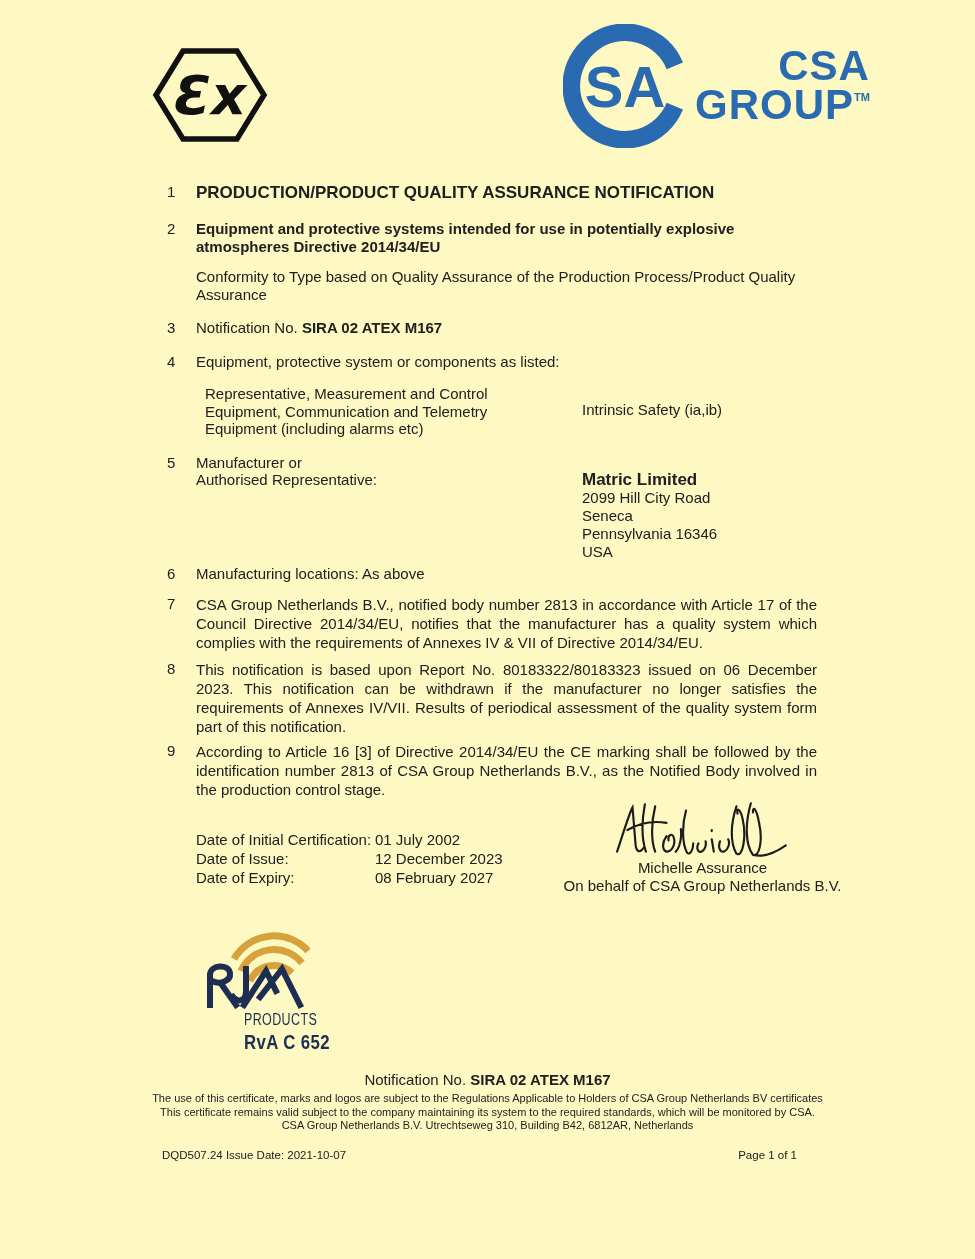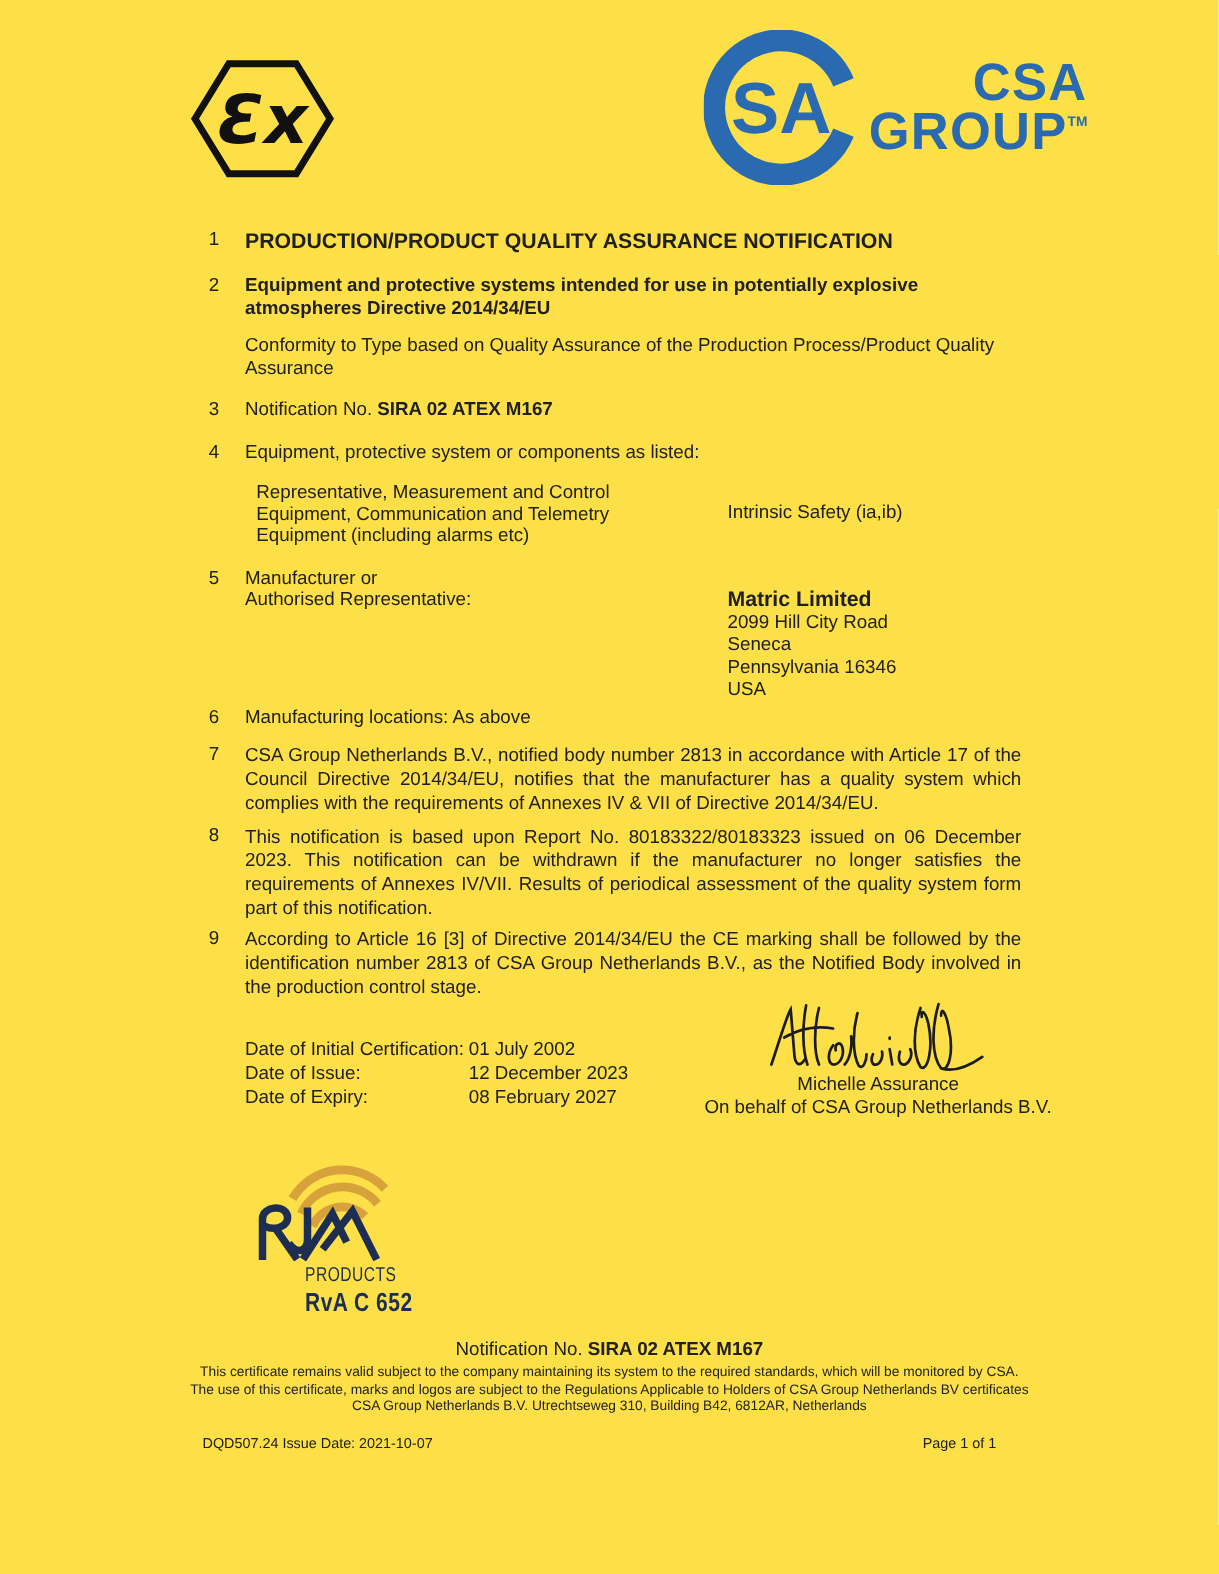--- a/index.html
+++ b/index.html
@@ -3,21 +3,21 @@
 <meta charset="utf-8">
 <style>
   :root{
     --csa-blue:#2a6ab0;
     --rva-navy:#1e2d52;
     --rva-gold:#d7a13b;
     --ink:#202020;
   }
   html,body{margin:0;padding:0;background:#fff;}
   .page{
-    position:relative;width:975px;height:1259px;background:#fde047;
+    position:relative;width:975px;height:1259px;background:#fef9c3;
     font-family:"Liberation Sans", sans-serif;color:var(--ink);
     overflow:hidden;
   }
   
   .ex-logo{position:absolute;left:152px;top:42px;}
   .csa-logo{position:absolute;left:563px;top:24px;display:flex;align-items:center;text-align:right;}
   .csa-wordmark{margin-left:8px;color:var(--csa-blue);font-weight:bold;line-height:.92;letter-spacing:1px;}
   .csa-wordmark .l1{font-size:42px;}
   .csa-wordmark .l2{font-size:42px;white-space:nowrap;}
   .csa-wordmark sup{font-size:11px;letter-spacing:0;vertical-align:18px;}
@@ -198,22 +198,22 @@
         <path d="M50,76 L72,42 L82,62"></path>
         <path d="M66,68 L88,40 L106,76"></path>
       </g>
     </svg>
     <div class="rva-products">PRODUCTS</div>
     <div class="rva-code">RvA C 652</div>
   </div>
 
   <div class="bottom-block">
     <div class="bottom-notif"><span>Notification No. </span><span class="bold">SIRA 02 ATEX M167</span></div>
+    <div class="fine">The use of this certificate, marks and logos are subject to the Regulations Applicable to Holders of CSA Group Netherlands BV certificates</div>
     <div class="fine">This certificate remains valid subject to the company maintaining its system to the required standards, which will be monitored by CSA.</div>
-    <div class="fine">The use of this certificate, marks and logos are subject to the Regulations Applicable to Holders of CSA Group Netherlands BV certificates</div>
     <div class="fine">CSA Group Netherlands B.V. Utrechtseweg 310, Building B42, 6812AR, Netherlands</div>
   </div>
 
   <div class="page-footer">
     <div>DQD507.24 Issue Date: 2021-10-07</div>
     <div>Page 1 of 1</div>
   </div>
 
 </div>
 

